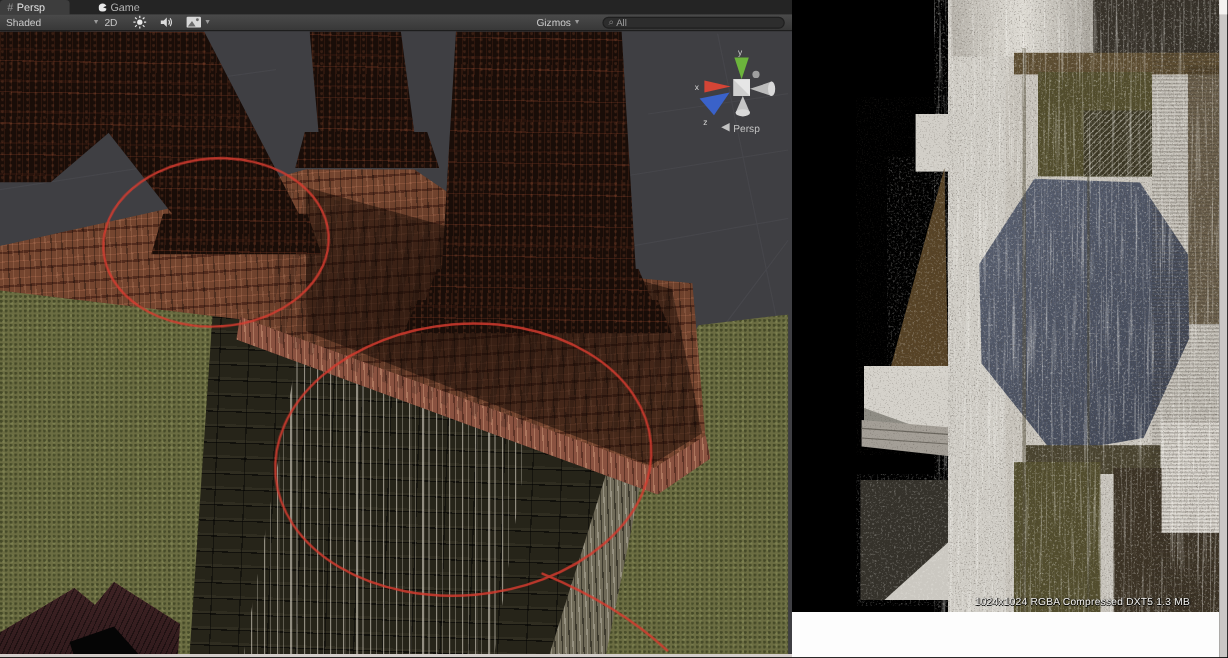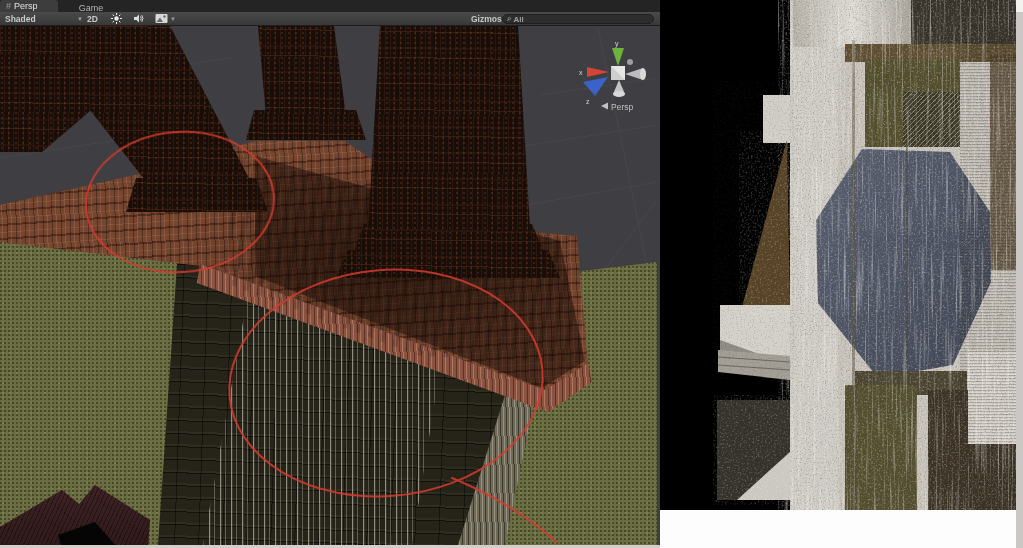--- a/index.html
+++ b/index.html
@@ -5,26 +5,26 @@
   html,body{margin:0;padding:0;background:#000;}
   #app{position:relative;width:1023px;height:548px;overflow:hidden;background:#000;
        font-family:"Liberation Sans",sans-serif;-webkit-font-smoothing:none;}
   
   .left-panel{position:absolute;left:0;top:0;width:660px;height:548px;background:#232323;}
   .tabbar{position:absolute;left:0;top:0;width:660px;height:12px;background:#242424;}
   .tab{position:absolute;top:0;height:12px;display:flex;align-items:center;gap:3px;
        font-size:9px;color:#cfcfcf;padding:0 6px;box-sizing:border-box;}
   .tab.active{background:#3d3d3d;border-radius:3px 3px 0 0;color:#e2e2e2;}
   .tab-scene{left:0;width:58px;}
-  .tab-game{left:66px;width:50px;color:#b5b5b5;flex-direction:column;}
+  .tab-game{left:76px;width:50px;color:#b5b5b5;}
   .hash-ico{color:#9a9a9a;font-size:9px;line-height:9px;}
   .pac{width:7px;height:7px;border-radius:50%;background:#e8e8e8;
        clip-path:polygon(0 0,100% 0,100% 32%,55% 50%,100% 68%,100% 100%,0 100%);}
   .toolbar{position:absolute;left:0;top:12px;width:660px;height:14px;
-           background:linear-gradient(#4a4a4a,#383838);border-bottom:1px solid #1d1d1d;box-sizing:border-box;font-weight:bold;}
+           background:linear-gradient(#4a4a4a,#383838);border-bottom:1px solid #1d1d1d;box-sizing:border-box;}
   .tbtn{position:absolute;top:0;height:13px;display:flex;align-items:center;gap:2px;
         font-size:8.5px;color:#c8c8c8;padding:0 3px;}
   .caret{font-size:6px;color:#9a9a9a;}
   .ico-svg{display:block;}
   .searchbox{position:absolute;left:502px;top:2px;width:152px;height:10px;background:#2d2d2d;
              border:1px solid #1f1f1f;border-radius:6px;display:flex;align-items:center;
              font-size:8px;color:#9f9f9f;padding:0 4px;gap:2px;box-sizing:border-box;}
   .mag{font-size:8px;color:#8a8a8a;line-height:8px;}
   
   .viewport{position:absolute;left:0;top:26px;width:726px;height:519px;background:#3f3f43;overflow:hidden;}
@@ -146,21 +146,21 @@
         </svg>
       </div>
       <div class="tbtn" style="left:152px;">
         <svg class="ico-svg" width="13" height="11" viewBox="0 0 13 11">
           <rect x="0.5" y="1" width="12" height="9" rx="1" fill="#d8d8d8"></rect>
           <polygon points="1.5,9 5,4.5 8,9" fill="#6a6a6a"></polygon>
           <circle cx="9.5" cy="3.5" r="1.2" fill="#6a6a6a"></circle>
         </svg>
         <span class="caret">▼</span>
       </div>
-      <div class="tbtn" style="left:468px;">
+      <div class="tbtn" style="left:444px;">
         <span>Gizmos</span>
         <span class="caret">▼</span>
       </div>
       <div class="searchbox">
         <span class="mag">⌕</span>
         <span>All</span>
       </div>
     </div>
 
     <div class="viewport">
@@ -297,19 +297,20 @@
       <polygon points="58,350 130,356 130,380 58,372" fill="#a49f97"></polygon>
       <line x1="58" y1="357" x2="130" y2="362" stroke="#6b675f" stroke-width="1"></line>
       <line x1="58" y1="365" x2="130" y2="370" stroke="#6b675f" stroke-width="1"></line>
       <rect x="57" y="400" width="73" height="100" fill="#35322b"></rect>
       <polygon points="77,500 130,500 130,452" fill="#cbc8c1"></polygon>
       <rect x="57" y="95" width="73" height="270" filter="url(#grainB)" opacity="0.35"></rect>
       <rect x="82" y="140" width="48" height="167" filter="url(#grainW)" opacity="0.3"></rect>
       <rect x="57" y="400" width="73" height="100" filter="url(#grainW)" opacity="0.3"></rect>
     </svg>
 
+    <div class="tex-info">1024x1024 RGBA Compressed DXT5  1.3 MB</div>
     <div class="preview-white"></div>
   </div>
 
   <div class="scrollbar">
     <div class="scroll-thumb"></div>
   </div>
 </div>
 
 </body></html>

